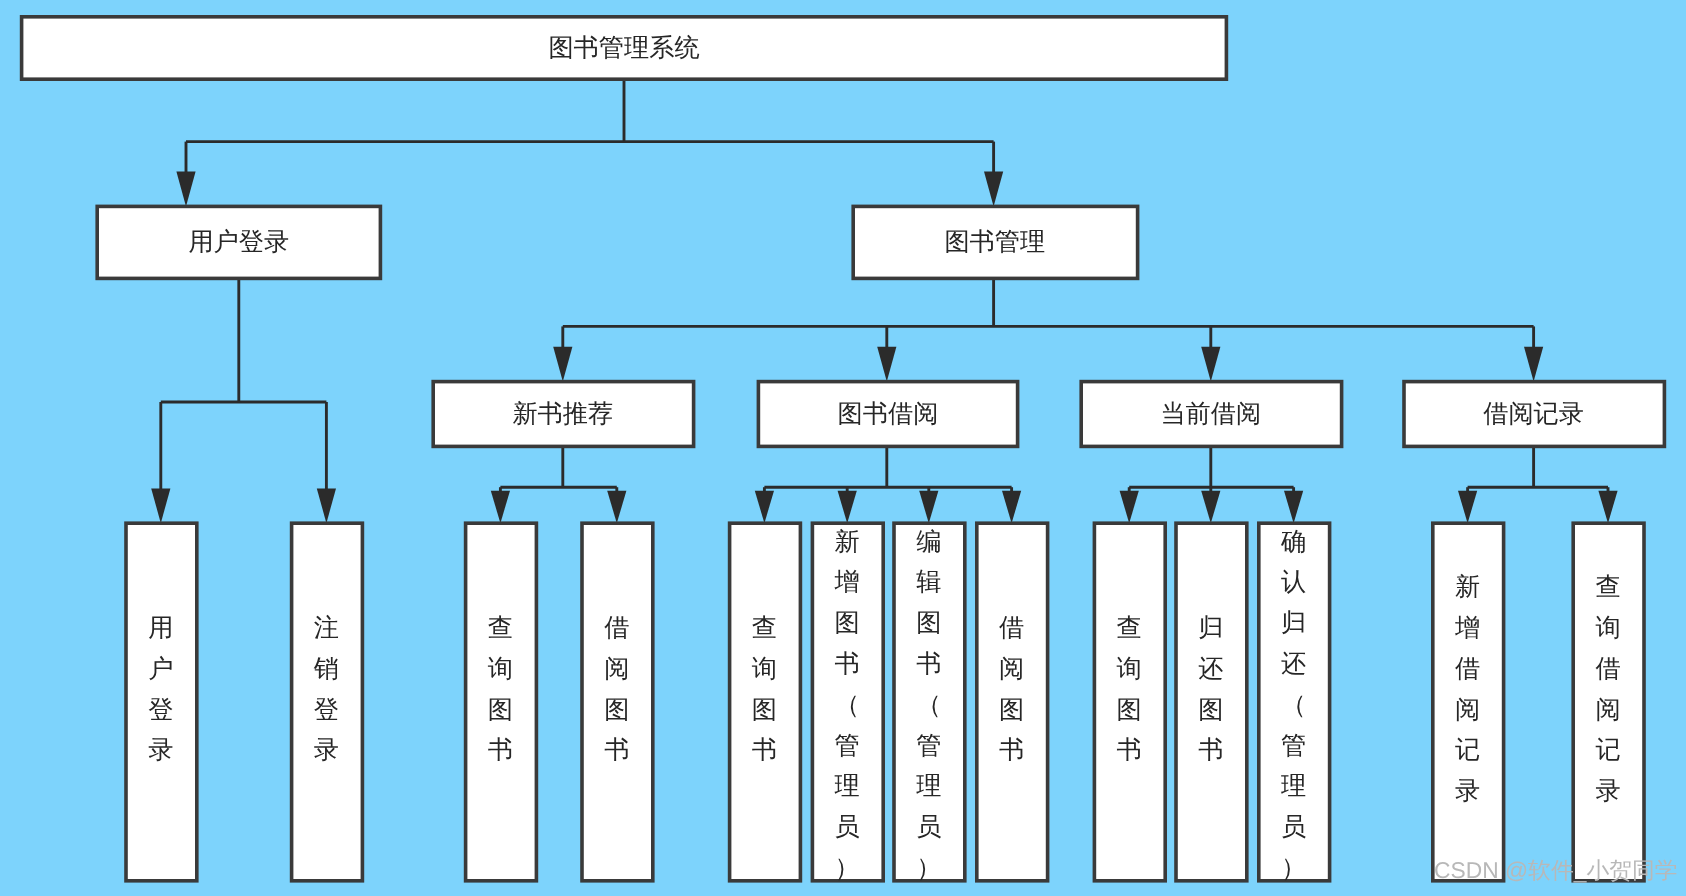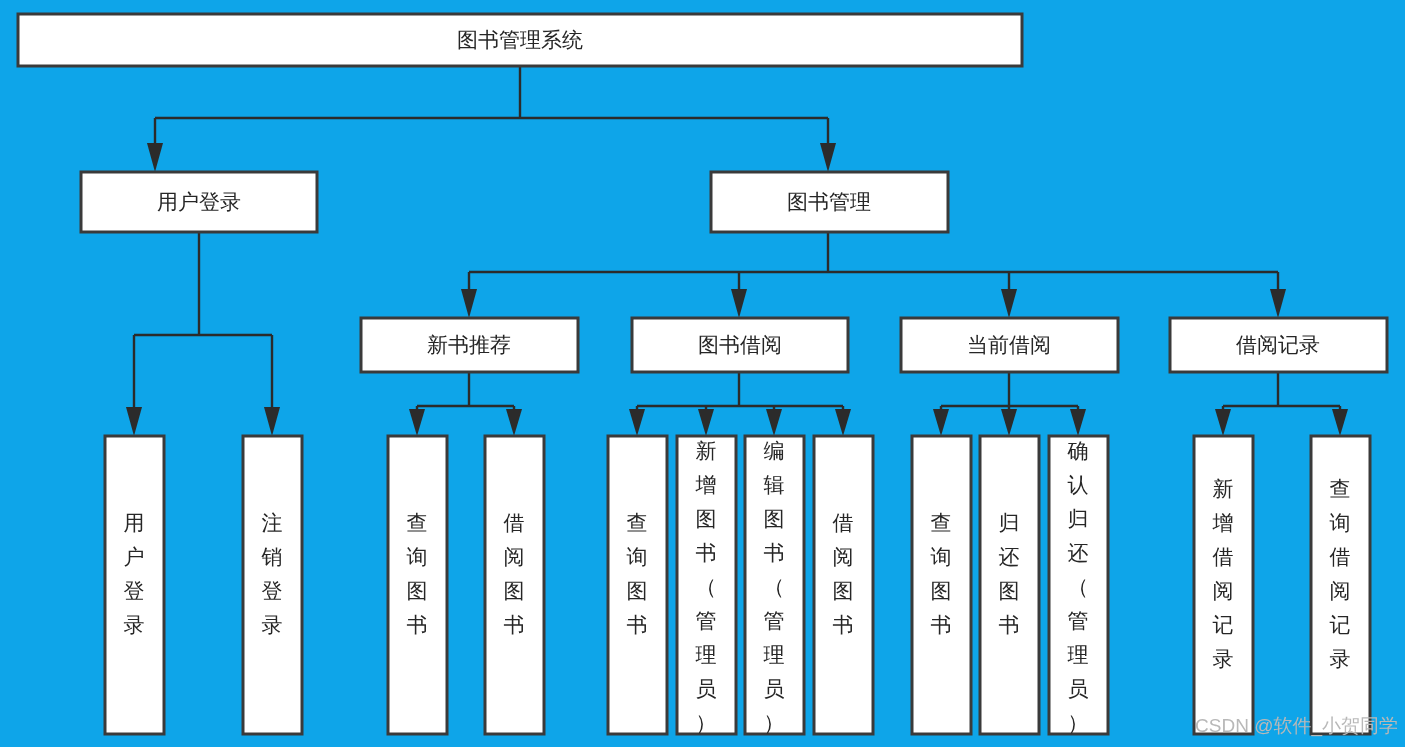--- a/index.html
+++ b/index.html
@@ -7,21 +7,21 @@
     padding: 0;
     background: #ffffff;
   }
   body {
     font-family: "Liberation Sans", "DejaVu Sans", sans-serif;
   }
   #diagram-root {
     position: relative;
     width: 1405px;
     height: 747px;
-    background: #0ea5e9;
+    background: #7dd3fc;
     overflow: hidden;
   }
   svg.canvas {
     position: absolute;
     left: 0;
     top: 0;
     width: 1405px;
     height: 747px;
   }
   .node-box {

